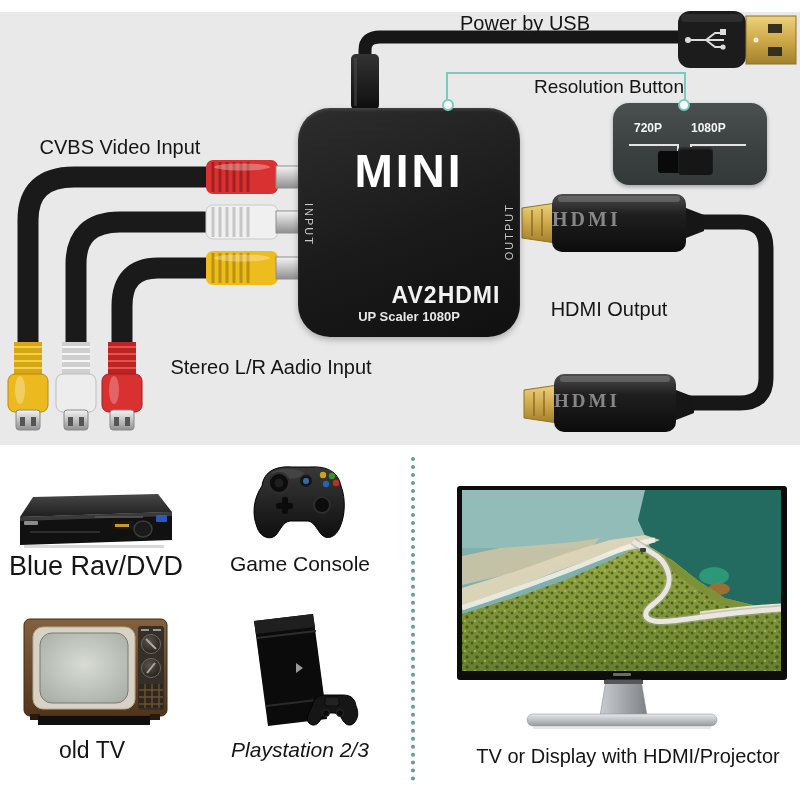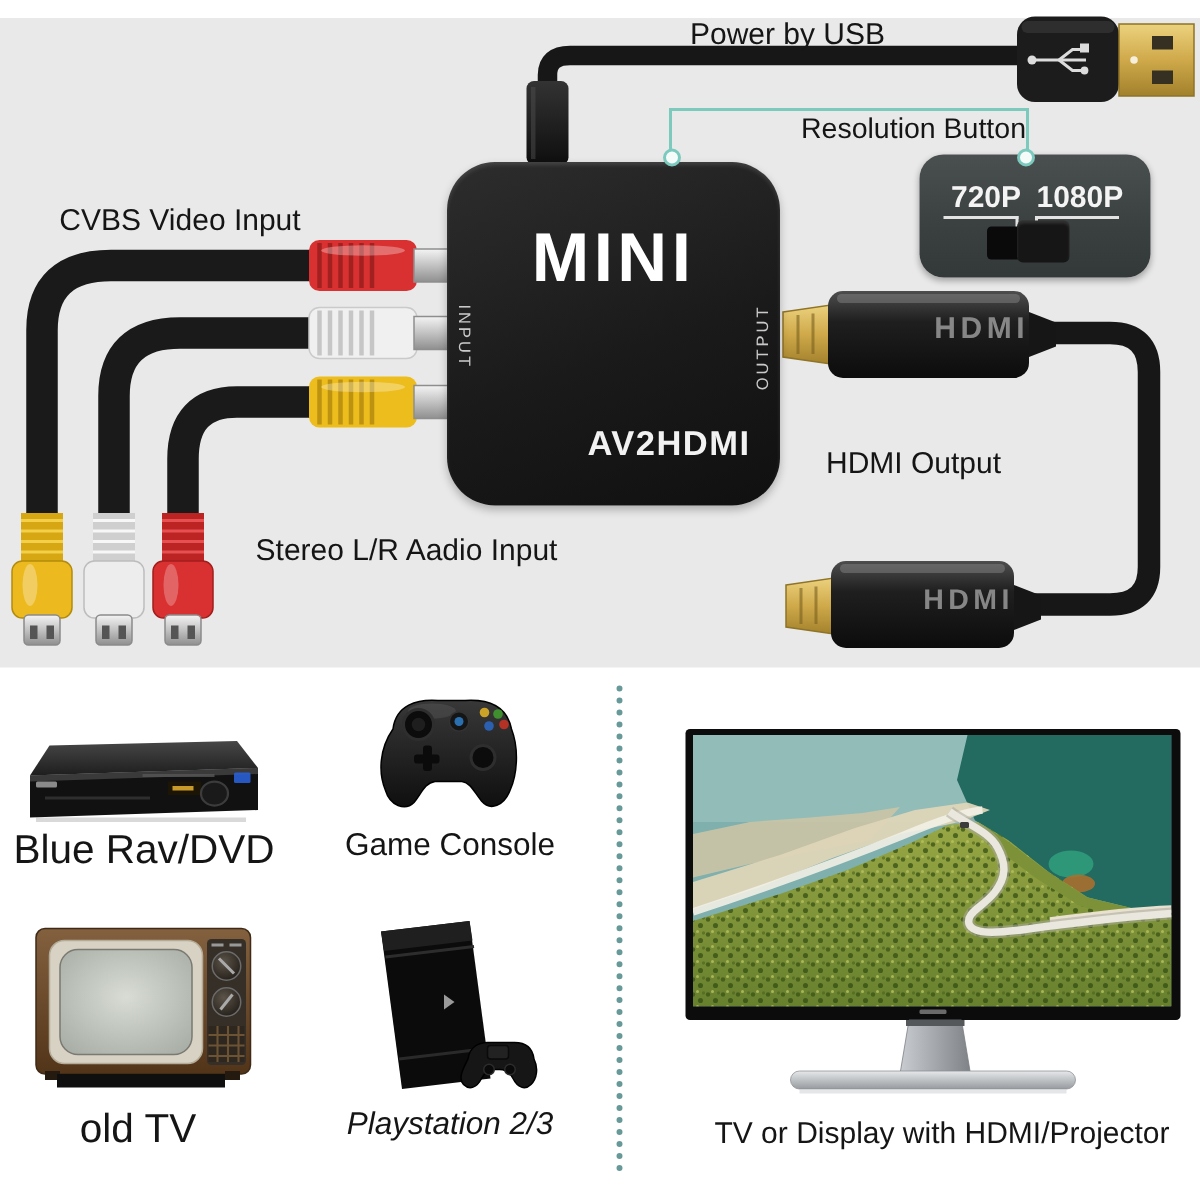--- a/index.html
+++ b/index.html
@@ -34,32 +34,32 @@
     border-top:2px solid #7cc9be;border-left:2px solid #7cc9be;border-right:2px solid #7cc9be;}
   .bracket .txt{margin-top:2px;text-align:right;font-size:19px;color:#151515;}
   .bracket .dot{position:absolute;width:8px;height:8px;border-radius:50%;
     border:2px solid #7cc9be;background:#f4fbf9;bottom:-7px;}
   .bracket .dot.l{left:-6px;} .bracket .dot.r{right:-6px;}
 
   
   .res-panel{position:absolute;left:613px;top:103px;width:154px;height:82px;border-radius:16px;
     background:linear-gradient(180deg,#4a5050 0%,#3a4040 60%,#333939 100%);
     box-shadow:0 2px 4px rgba(0,0,0,.3);}
-  .res-panel .opt{position:absolute;top:18px;color:#f4f4f4;font-size:20px;font-weight:bold;}
+  .res-panel .opt{position:absolute;top:18px;color:#f4f4f4;font-size:12px;font-weight:bold;}
   .res-panel .opt.left{left:21px;} .res-panel .opt.right{left:78px;}
   .res-panel .u{position:absolute;top:41px;height:2px;background:#e3e3e3;}
   .res-panel .u1{left:16px;width:50px;} .res-panel .u2{left:77px;width:56px;}
   .res-panel .tick{position:absolute;top:41px;width:2px;height:9px;background:#e3e3e3;}
   .res-panel .t1{left:64px;} .res-panel .t2{left:77px;}
   .res-panel .knob-a{position:absolute;left:45px;top:48px;width:23px;height:22px;background:#0a0a0a;border-radius:3px;}
   .res-panel .knob-b{position:absolute;left:65px;top:44px;width:35px;height:28px;background:#161616;border-radius:4px;
     box-shadow:inset 0 2px 2px rgba(255,255,255,.12);}
 
   
-  .hdmi-txt{position:absolute;text-align:right;color:#909090;font-weight:bold;letter-spacing:3px;opacity:.92;}
+  .hdmi-txt{position:absolute;text-align:left;color:#909090;font-weight:bold;letter-spacing:3px;opacity:.92;font-family:Liberation Serif, serif;}
   .hdmi-txt.top{left:552px;top:208px;width:134px;font-size:20px;}
   .hdmi-txt.bottom{left:554px;top:390px;width:122px;font-size:19px;}
 
   .divider{position:absolute;left:411px;top:457px;width:0;height:324px;
     border-left:4px dotted #4d8888;opacity:.85;}
 </style>
 </head>
 <body>
 
 <div id="stage">
@@ -324,20 +324,21 @@
       <rect x="527" y="714" width="190" height="12" rx="6" fill="url(#baseG)" stroke="#8a8e92" stroke-width=".5"></rect>
       <rect x="533" y="726" width="178" height="3" fill="#d3d5d7" opacity=".6"></rect>
     </g>
   </svg>
 
   <div class="mini-box">
     <div class="mini-brand">MINI</div>
     <div class="port-label in">INPUT</div>
     <div class="port-label out">OUTPUT</div>
     <div class="mini-model">AV2HDMI</div>
+    <div class="mini-sub">UP Scaler 1080P</div>
   </div>
 
   <div class="res-panel">
     <div class="opt left">720P</div>
     <div class="opt right">1080P</div>
     <div class="u u1"></div>
     <div class="u u2"></div>
     <div class="tick t1"></div>
     <div class="tick t2"></div>
     <div class="knob-a"></div>
@@ -354,16 +355,16 @@
   <div class="lbl center" style="left:30px;top:136px;width:180px;">CVBS Video Input</div>
   <div class="lbl center" style="left:146px;top:356px;width:250px;">Stereo L/R Aadio Input</div>
   <div class="lbl center" style="left:534px;top:298px;width:150px;">HDMI Output</div>
 
   <div class="hdmi-txt top">HDMI</div>
   <div class="hdmi-txt bottom">HDMI</div>
 
   <div class="divider"></div>
   <div class="lbl center" style="left:9px;top:551px;width:170px;font-size:27px;">Blue Rav/DVD</div>
   <div class="lbl center" style="left:215px;top:552px;width:170px;font-size:21px;">Game Console</div>
-  <div class="lbl center" style="left:7px;top:737px;width:170px;font-size:27px;">old TV</div>
+  <div class="lbl center" style="left:7px;top:737px;width:170px;font-size:23px;">old TV</div>
   <div class="lbl center" style="left:210px;top:738px;width:180px;font-size:21px;font-style:italic;">Playstation 2/3</div>
   <div class="lbl center" style="left:450px;top:745px;width:356px;">TV or Display with HDMI/Projector</div>
 </div>
 
 </body></html>

